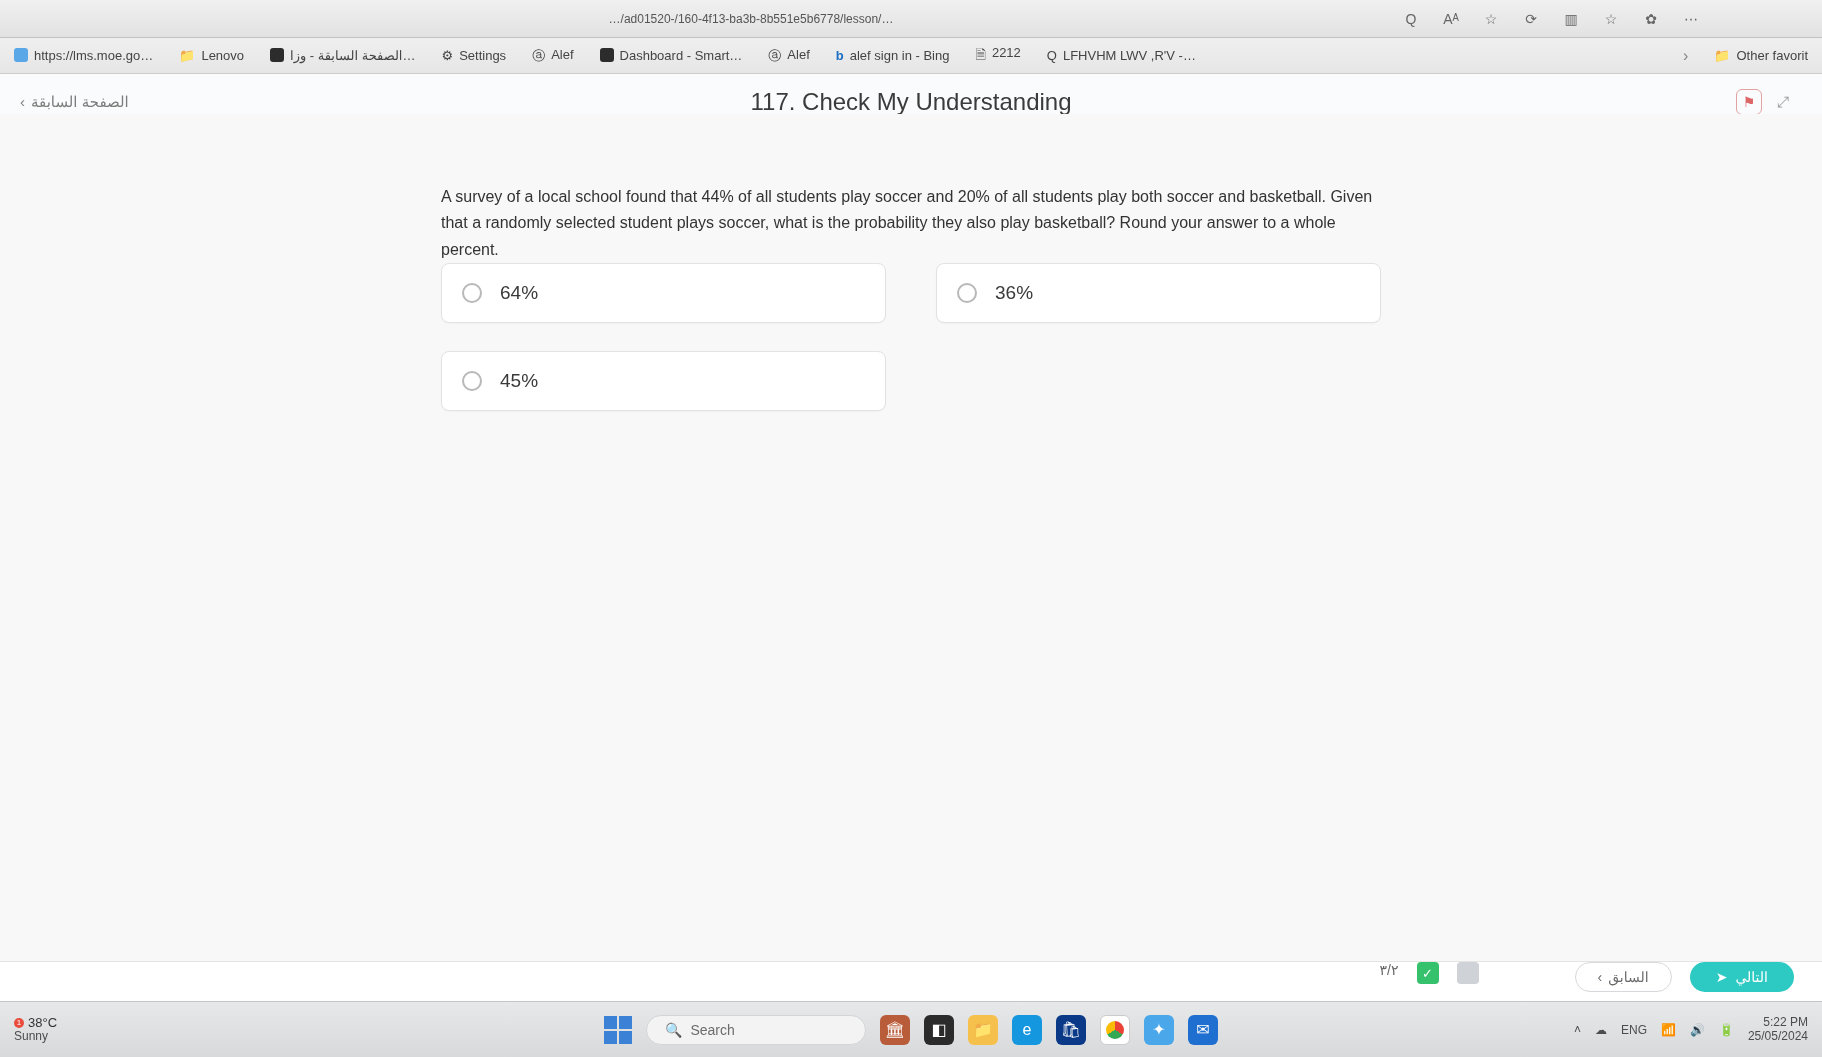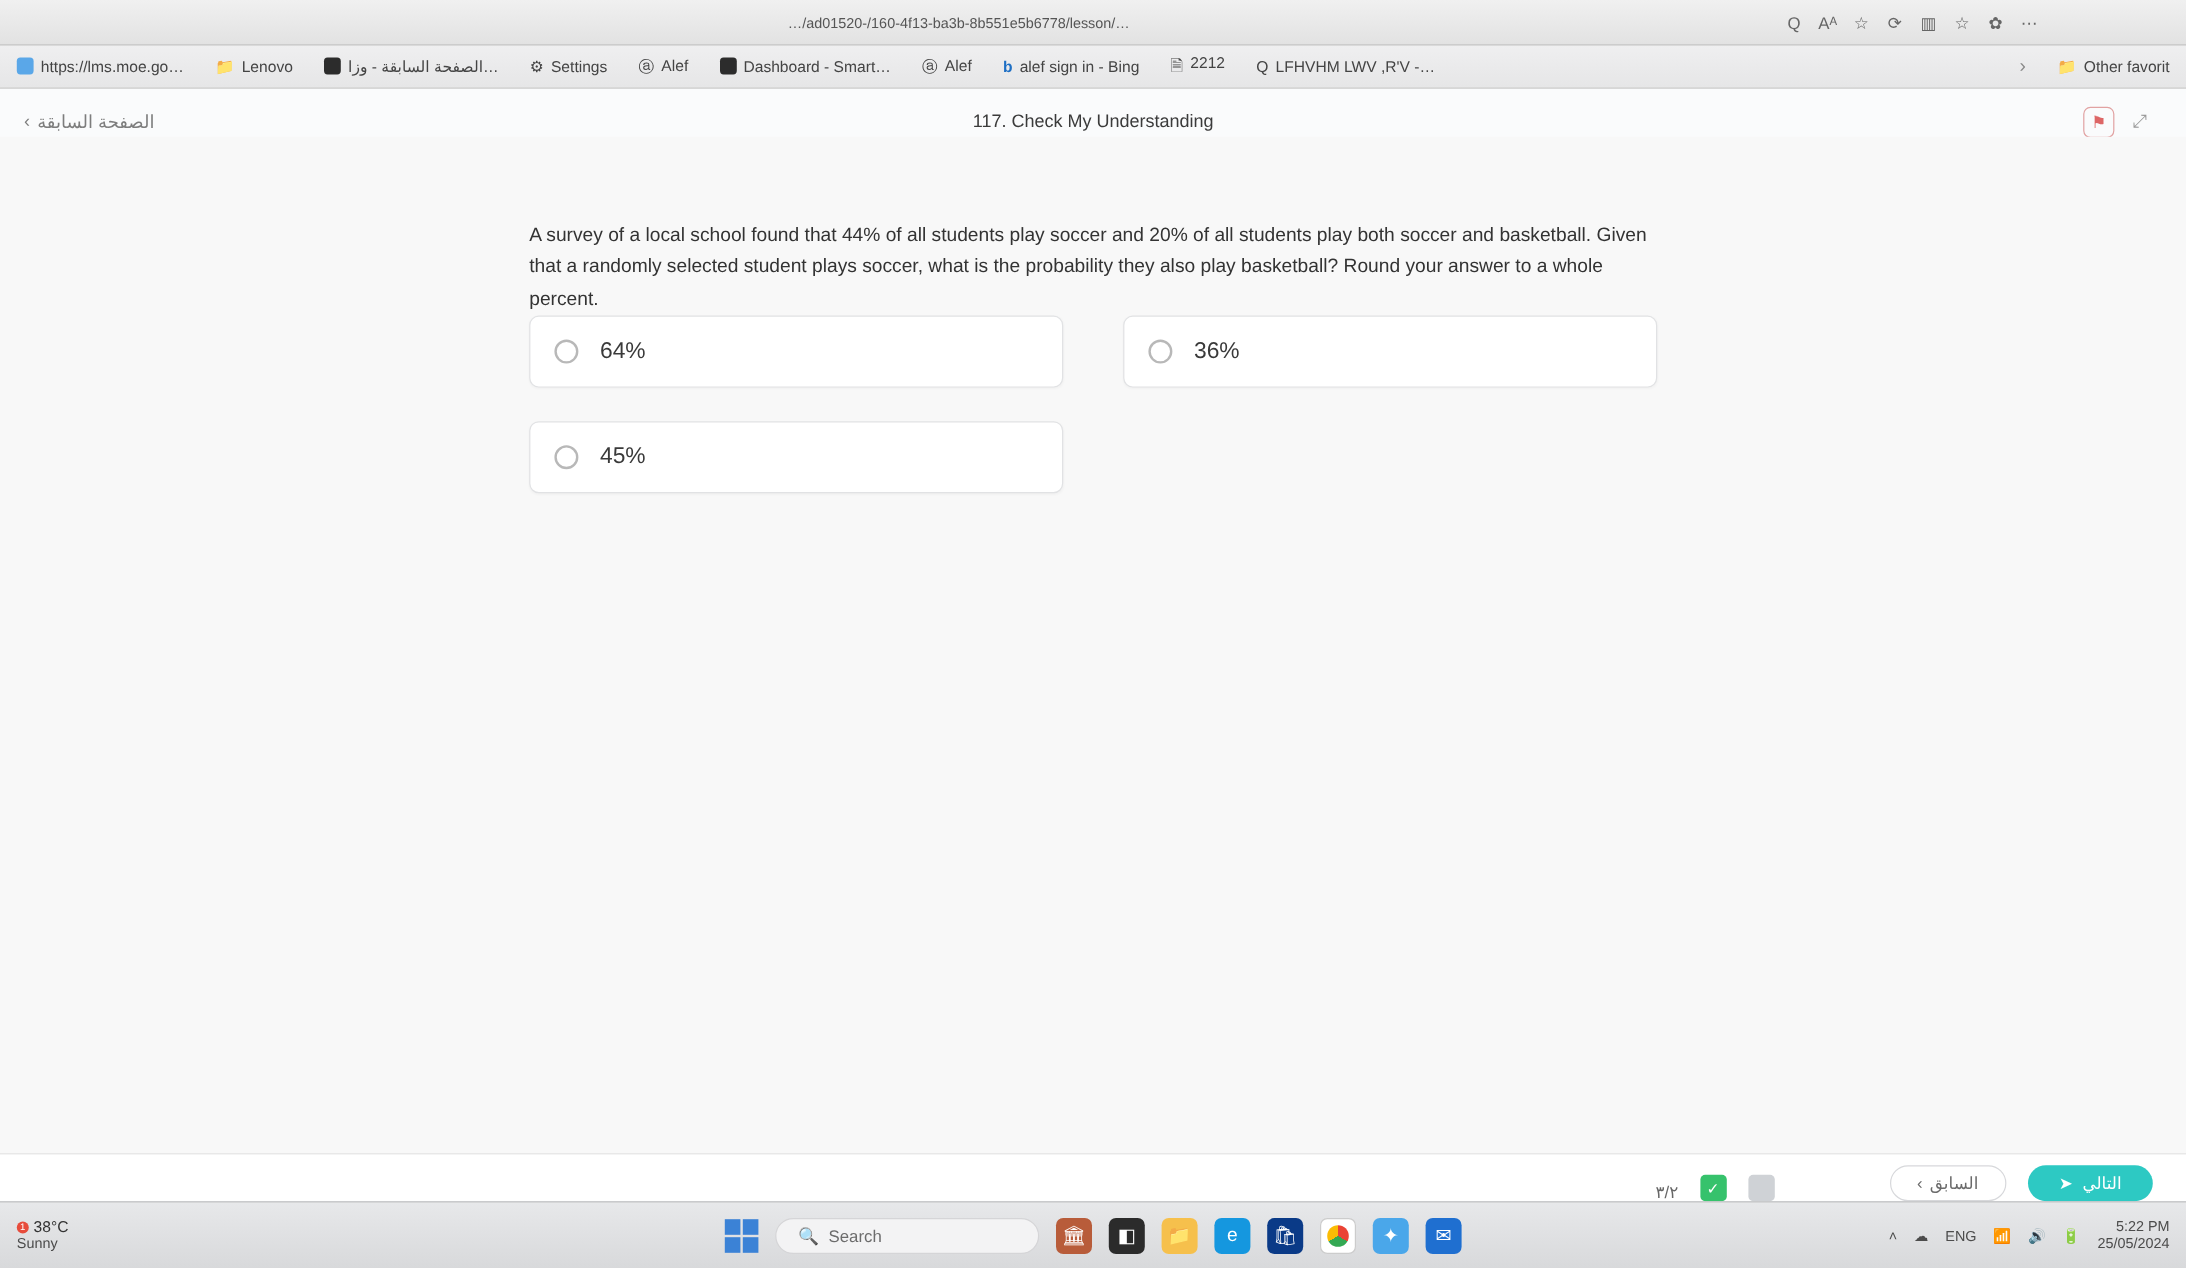--- a/index.html
+++ b/index.html
@@ -1,41 +1,41 @@
 <!DOCTYPE html>
 <html><head>
 <meta charset="utf-8">
 <style>
 *{margin:0;padding:0;box-sizing:border-box;font-family:"Segoe UI",Arial,sans-serif}
 html,body{width:1822px;height:1057px;overflow:hidden;background:#d8d8d6}
 
-.browser-top{height:38px;background:linear-gradient(#f0f0f0,#e2e2e2);border-bottom:1px solid #c2c2c2;display:flex;align-items:center;padding:12px 120px;color:#555;font-size:13px;gap:6px}
+.browser-top{height:38px;background:linear-gradient(#f0f0f0,#e2e2e2);border-bottom:1px solid #c2c2c2;display:flex;align-items:center;padding:12px 120px;color:#555;font-size:13px;gap:18px}
 .browser-top .urlbox{flex:1;text-align:center;font-size:12px;color:#555}
 .browser-top .tool-ico{width:22px;height:22px;display:flex;align-items:center;justify-content:center;color:#666;font-size:14px}
 .bookmarks{height:36px;background:linear-gradient(#efeff0,#e6e6e7);border-bottom:1px solid #ccc;display:flex;align-items:center;gap:26px;padding:0 14px;font-size:13px;color:#444;white-space:nowrap;overflow:hidden}
 .bookmarks .bm{display:flex;gap:6px;cursor:pointer}
 .bookmarks .sq{width:14px;height:14px;border-radius:3px;display:inline-block}
 .bookmarks .arrow-right{margin-left:auto;color:#888;font-size:16px}
 .bookmarks .folder{color:#e7a54a}
 
 .lesson-header{height:56px;background:#fafbfc;border-bottom:1px solid #e2e3e5;display:flex;align-items:center;justify-content:center;position:relative;color:#333}
 .lesson-header .back{position:absolute;left:20px;font-size:15px;color:#7d7d7d;cursor:pointer;display:flex;align-items:center;gap:6px}
-.lesson-header .title{font-size:15px;font-weight:500;color:#3b3b3b}
+.lesson-header .title{font-size:24px;font-weight:500;color:#3b3b3b}
 .lesson-header .pin{position:absolute;right:28px;display:flex;gap:10px;align-items:center}
 .lesson-header .pin .ico{width:26px;height:26px;border:1px solid #e1a2a2;border-radius:6px;display:flex;align-items:center;justify-content:center;color:#d66;font-size:14px}
 .lesson-header .pin .exp{width:22px;height:22px;color:#999;font-size:15px;display:flex;align-items:center;justify-content:center}
 
 .content{position:absolute;top:114px;left:0;right:0;bottom:96px;background:#f8f8f8;overflow:auto}
 .question-wrap{max-width:1000px;margin:70px auto 0;padding:0 30px}
 .question-text{font-size:16px;line-height:1.65;color:#333;font-weight:400}
 .options{display:grid;grid-template-columns:1fr 1fr;gap:28px 50px;}
 .option{border:1px solid #e1e2e4;background:#fff;border-radius:8px;padding:18px 20px;display:flex;align-items:center;gap:18px;cursor:pointer;font-size:19px;color:#3a3a3a;box-shadow:0 1px 2px rgba(0,0,0,.03)}
 .option .radio{width:20px;height:20px;border:2px solid #b8b8b8;border-radius:50%}
 
-.progress-bar{position:absolute;bottom:56px;left:0;right:0;height:40px;background:#fff;border-top:1px solid #e4e4e4;display:flex;align-items:flex-end;justify-content:flex-end;gap:18px;padding:0 28px;font-size:14px;color:#555}
+.progress-bar{position:absolute;bottom:56px;left:0;right:0;height:40px;background:#fff;border-top:1px solid #e4e4e4;display:flex;align-items:flex-start;justify-content:flex-end;gap:18px;padding:0 28px;font-size:14px;color:#555}
 .progress-bar .counter{color:#666;letter-spacing:1px}
 .progress-bar .chk{width:22px;height:22px;background:#36c26c;border-radius:4px;color:#fff;display:flex;align-items:center;justify-content:center;font-size:13px}
 .progress-bar .todo{width:22px;height:22px;background:#cfd2d6;border-radius:4px}
 .progress-bar .navbtn{border:1px solid #d7d8db;border-radius:22px;padding:6px 22px;color:#6b6b6b;cursor:pointer;display:flex;align-items:center;gap:6px;font-size:14px;background:#fff}
 .progress-bar .nextbtn{background:#2dc9c3;border:none;color:#fff;padding:7px 26px;border-radius:22px;cursor:pointer;display:flex;align-items:center;gap:8px;font-size:14px}
 
 .taskbar{position:absolute;bottom:0;left:0;right:0;height:56px;background:linear-gradient(180deg,#e7e8ea,#d8d9db);border-top:1px solid #c4c5c7;display:flex;align-items:center;padding:0 14px;gap:10px}
 .taskbar .weather{display:flex;flex-direction:column;line-height:1.1;color:#4b4b4b;font-size:12px;margin-right:auto}
 .taskbar .weather .t{font-size:13px;color:#333;display:flex;align-items:center;gap:4px}
 .taskbar .weather .badge{width:10px;height:10px;background:#e74c3c;border-radius:50%;display:inline-block;font-size:8px;color:#fff;text-align:center;line-height:10px}

